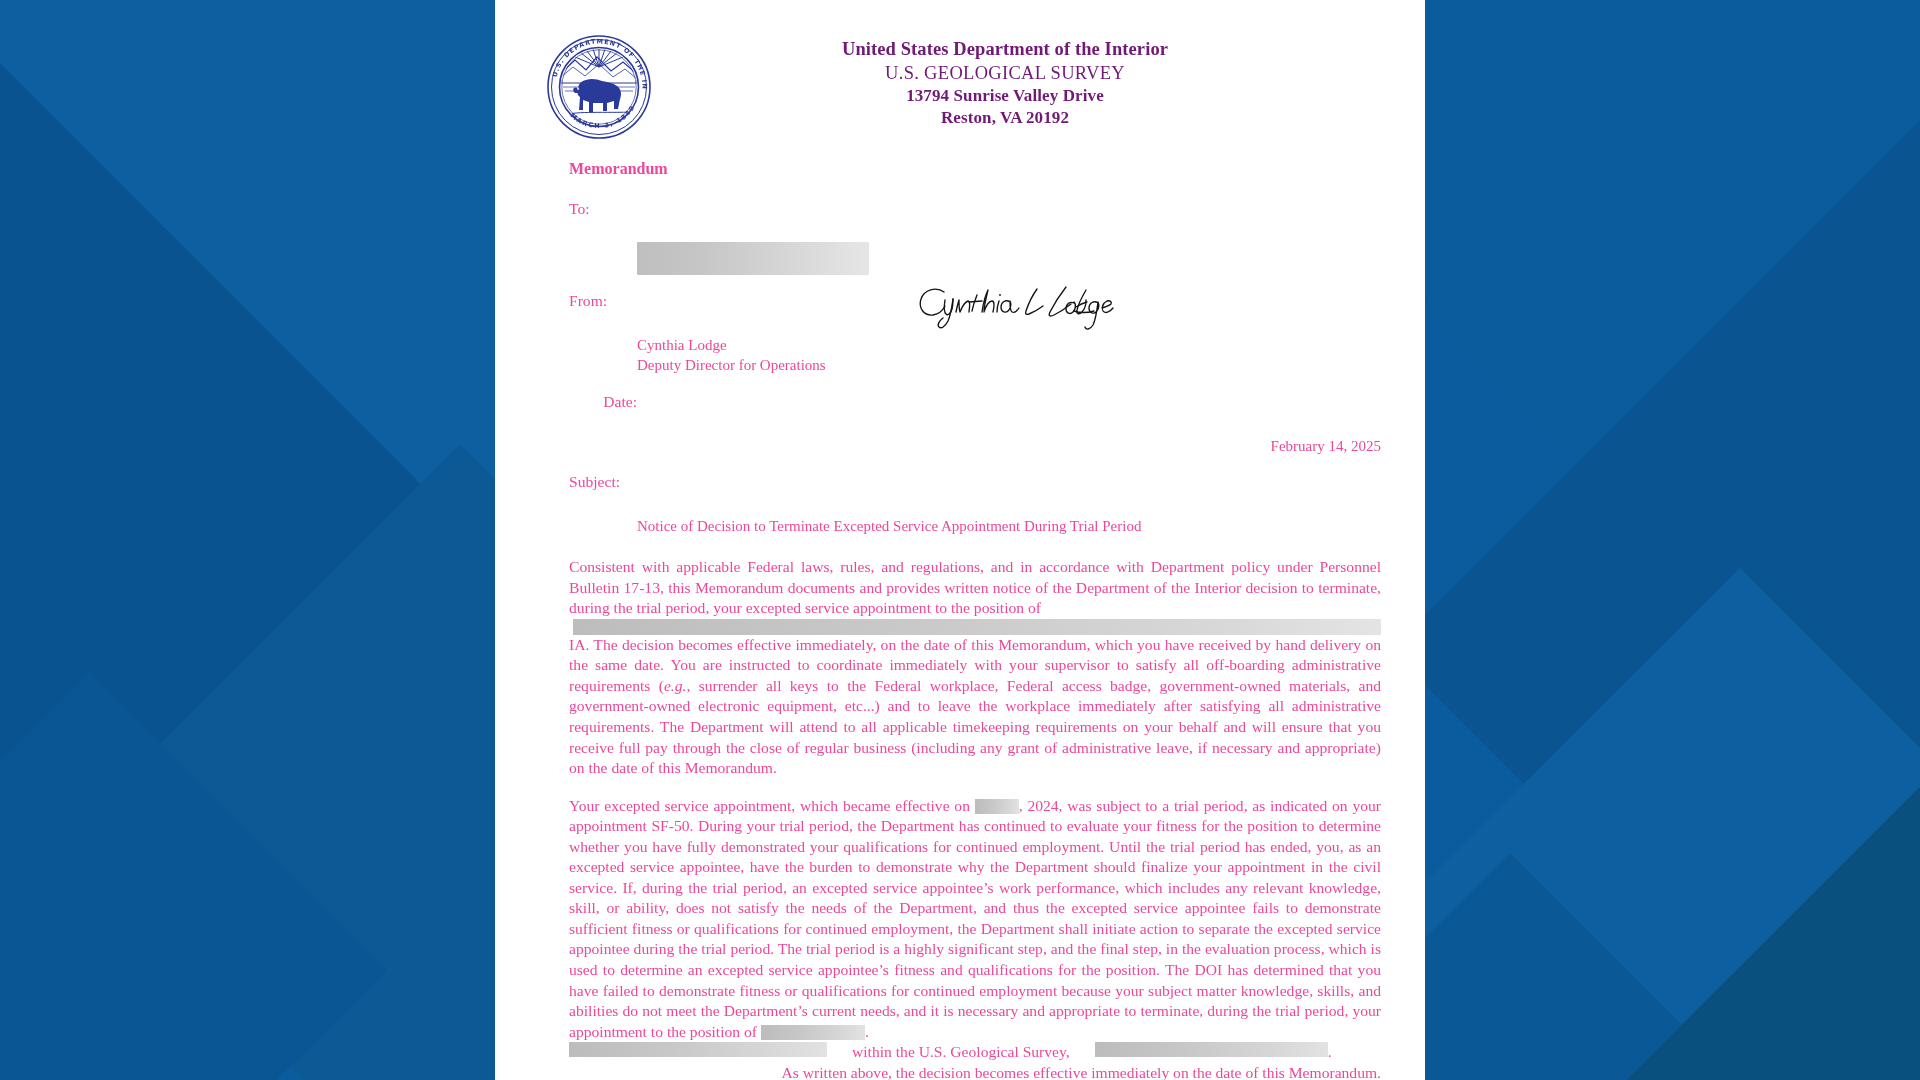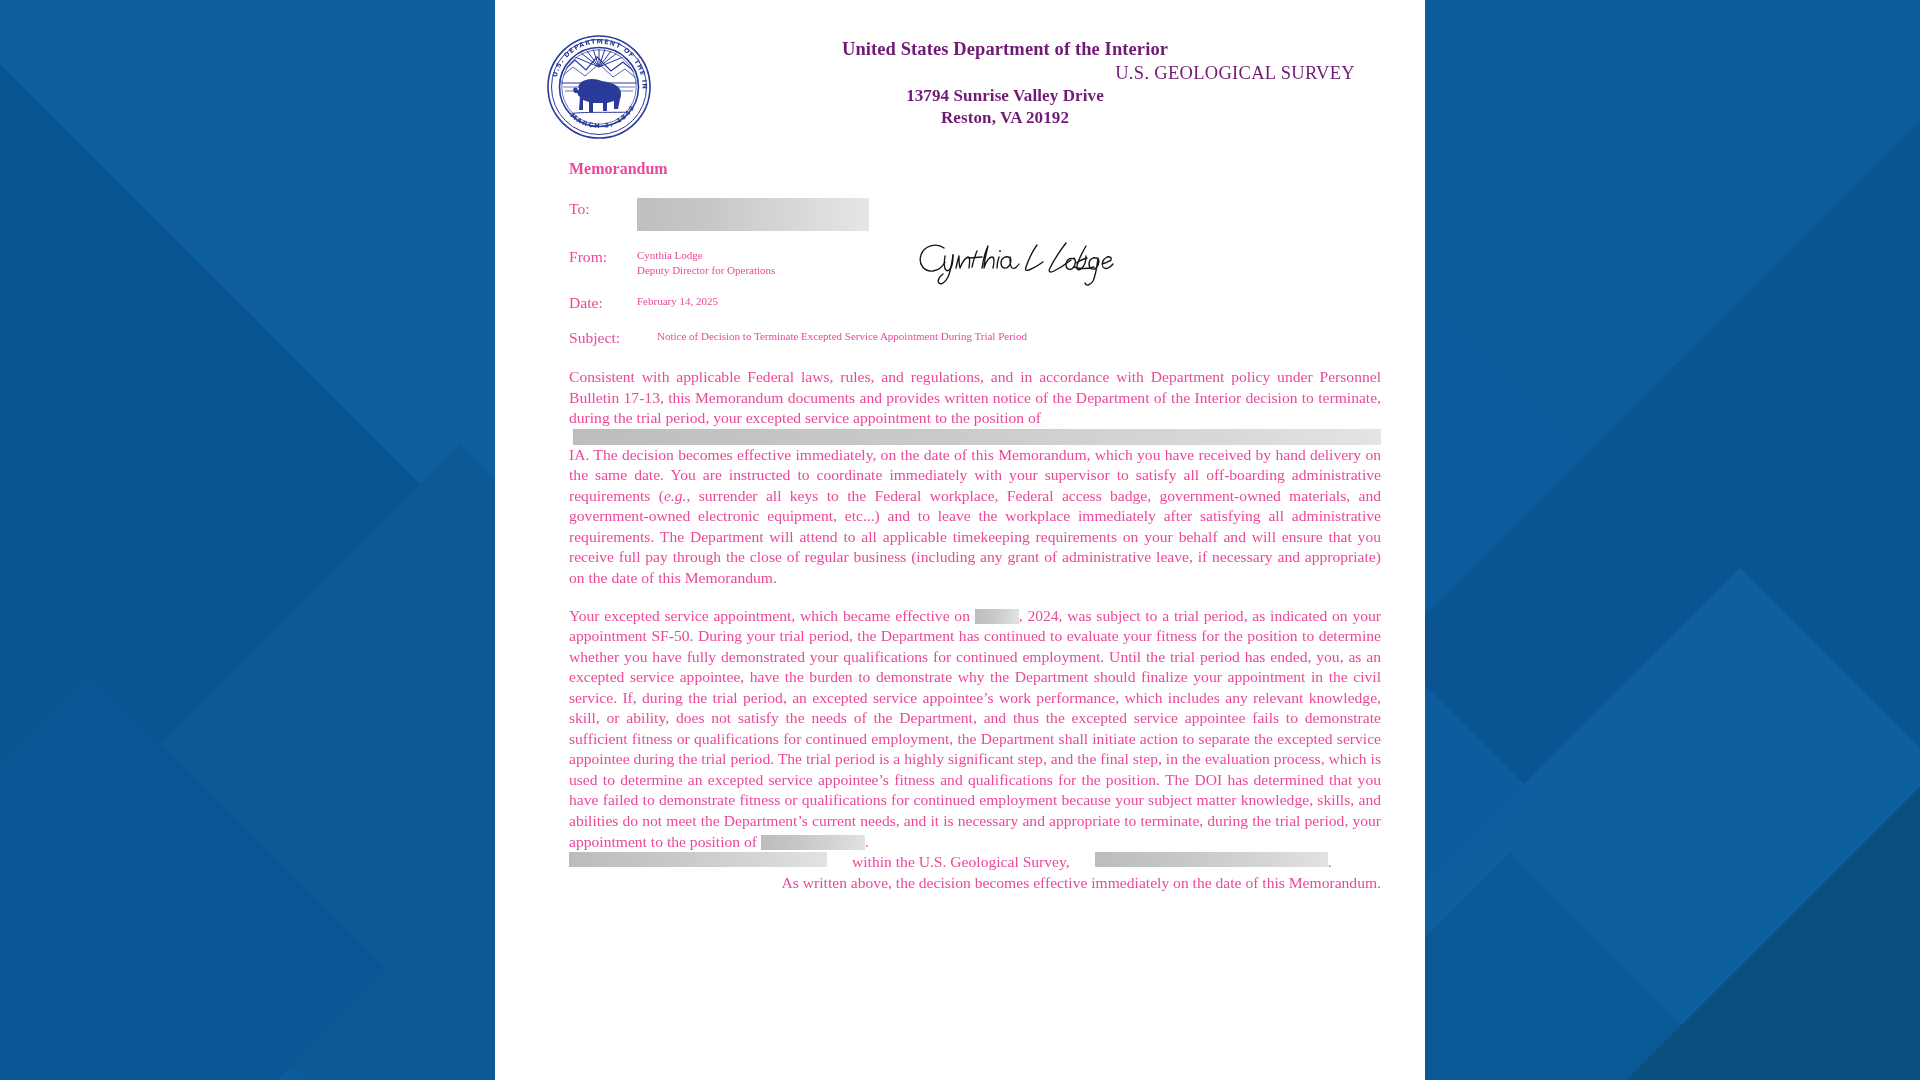--- a/index.html
+++ b/index.html
@@ -111,21 +111,20 @@
     line-height: 1.28;
   }
   .head-line-1 {
     font-size: 18.5px;
     font-weight: bold;
     letter-spacing: .1px;
   }
   .head-line-2 {
     font-size: 18.5px;
     letter-spacing: .3px;
-    text-align: right;
   }
   .head-line-3, .head-line-4 {
     font-size: 17px;
     font-weight: bold;
     letter-spacing: .1px;
   }
 
   
   .memo {
     position: relative;
@@ -146,27 +145,28 @@
     margin-bottom: 14px;
     position: relative;
   }
   .field-label {
     width: 68px;
     flex: 0 0 68px;
     font-size: 15.6px;
   }
   .field-value {
     flex: 1;
-    font-size: 11px;
+    font-size: 15px;
     line-height: 1.32;
+    margin-top: 44px;
   }
   .row-to    { margin-bottom: 17px; }
   .row-from  { margin-bottom: 17px; }
-  .row-date  { margin-bottom: 17px; }
-  .row-subj  { margin-bottom: 20px; gap: 20px; }
+  .row-date  { margin-bottom: 17px; text-align: right; }
+  .row-subj  { margin-bottom: 20px; }
 
   .redact {
     display: inline-block;
     vertical-align: middle;
     background: linear-gradient(90deg,#bfbfbf 0%,#c6c6c6 28%,#d2d2d2 55%,#dcdcdc 78%,#e6e6e6 100%);
     border-radius: 1px;
   }
   .redact-to {
     width: 232px; height: 33px;
     margin-top: -2px;

